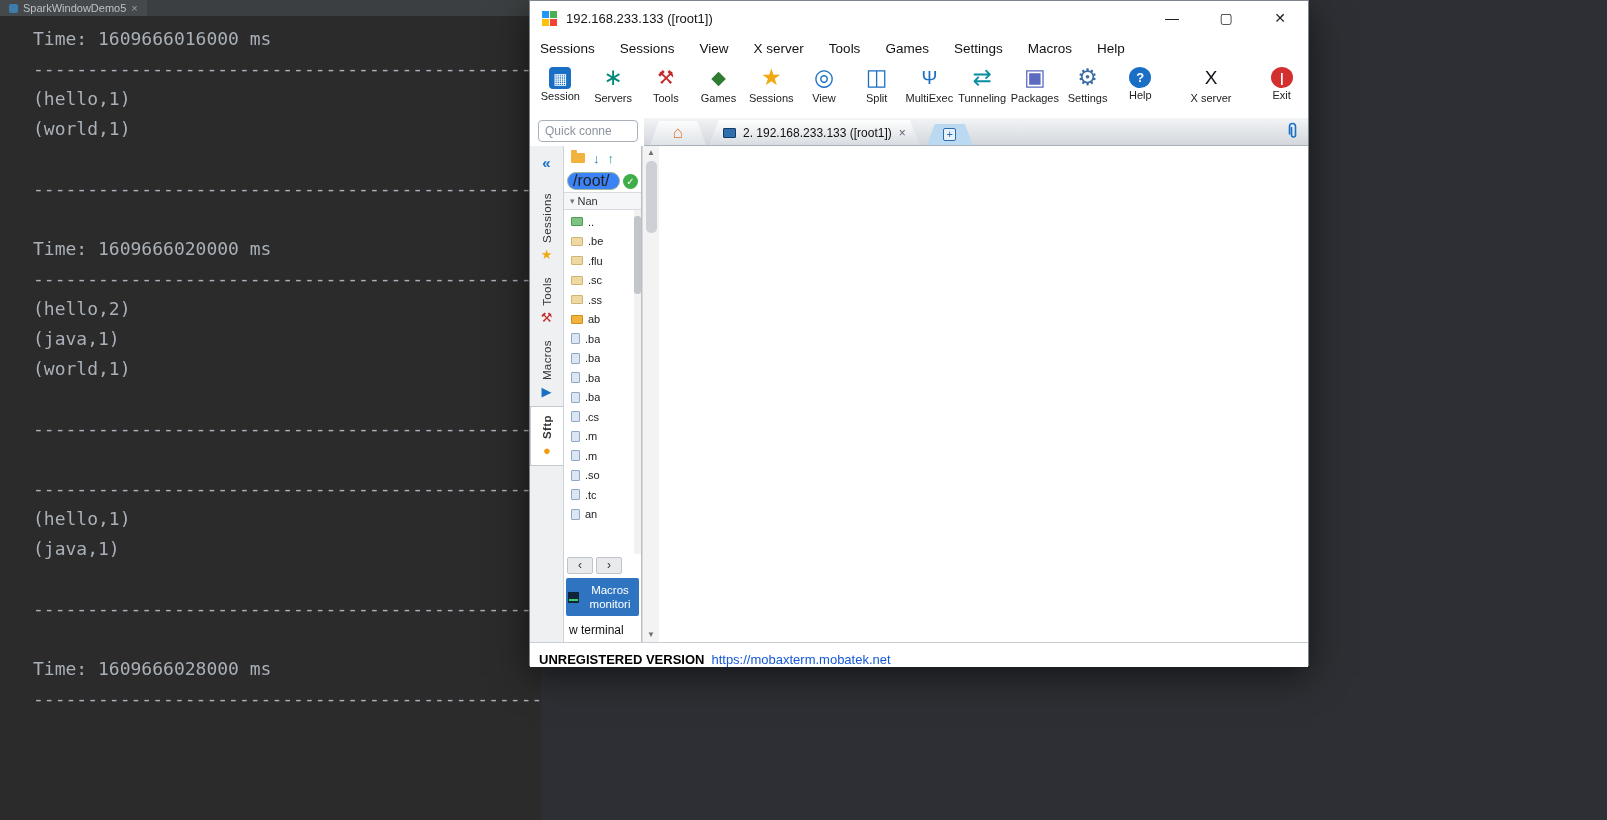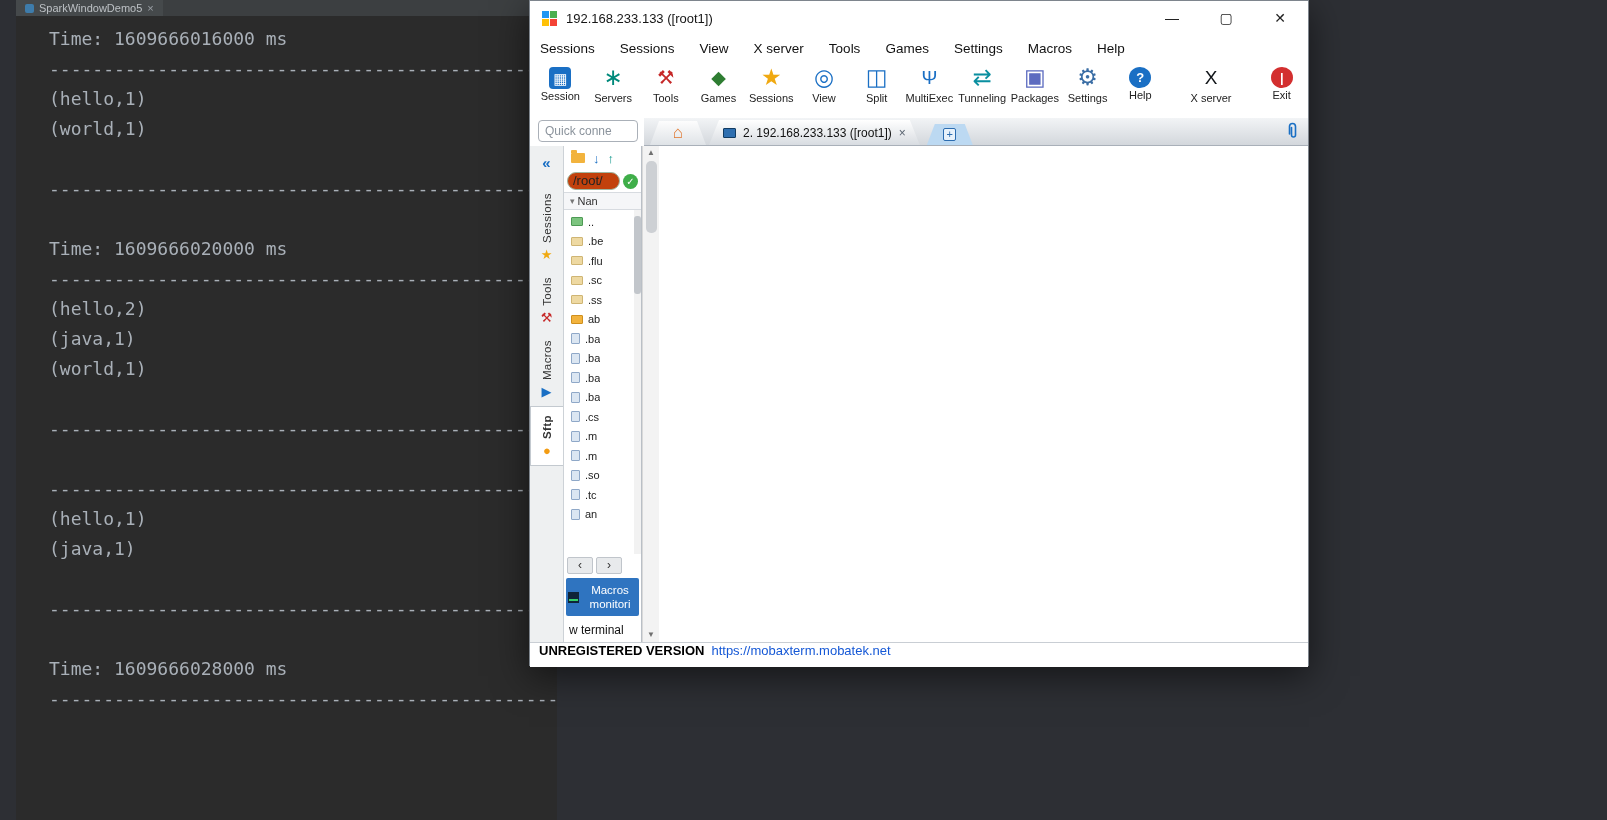--- a/index.html
+++ b/index.html
@@ -1,20 +1,20 @@
 <!DOCTYPE html>
 <html><head>
 <meta charset="utf-8">
 <style>
   * { margin:0; padding:0; box-sizing:border-box; }
   body { font-family:"Liberation Sans", sans-serif; background:#26282c; }
   #stage { position:relative; width:1607px; height:820px; overflow:hidden; background:#2d2f34; }
 
   
-  .ide { position:absolute; left:16px; top:0; width:541px; height:820px; background:#2b2b2b; }
+  .ide { position:absolute; left:0; top:0; width:541px; height:820px; background:#2b2b2b; }
   .ide-tabbar { height:16px; background:#3c3f41; display:flex; align-items:center; }
   .ide-tab { display:inline-flex; align-items:center; gap:5px; height:16px; padding:0 9px; background:#45494b; font-size:11px; color:#bcc0c4; }
   .ide-tab-ico { width:9px; height:9px; background:#3e7cab; border-radius:2px; display:inline-block; }
   .ide-tab-close { color:#9aa0a6; font-size:11px; cursor:pointer; }
   .console { padding:8px 0 0 33px; font-family:"DejaVu Sans Mono", monospace; font-size:18px; color:#a9b0b8; }
   .cline { height:30px; line-height:30px; white-space:pre; overflow:hidden; }
 
   
   .moba { position:absolute; left:529px; top:0; width:780px; height:666px; background:#fff; border:1px solid #7e858d; box-shadow:0 10px 34px rgba(0,0,0,.55); font-size:13px; color:#111; }
 
@@ -63,21 +63,21 @@
   .side-tab.selected .vtext { font-weight:bold; }
 
   
   .sftp { width:78px; background:#fff; border-right:1px solid #b9bfc6; display:flex; flex-direction:column; font-size:11px; }
   .sftp-tools { height:24px; display:flex; align-items:center; gap:8px; padding-left:7px; }
   .folder-ico { width:14px; height:10px; background:#f2b33d; border-radius:1px; position:relative; }
   .folder-ico::before { content:""; position:absolute; left:0; top:-3px; width:6px; height:3px; background:#f2b33d; border-radius:1px 1px 0 0; }
   .dl-ico { color:#1a6fc4; font-weight:bold; font-size:13px; }
   .ul-ico { color:#0a9488; font-weight:bold; font-size:13px; }
   .sftp-path { height:22px; display:flex; align-items:center; gap:3px; padding:0 3px; }
-  .path-field { flex:1; height:18px; border:1px solid #9fb6a0; border-radius:9px; font-size:13px; padding:0 5px; line-height:16px; color:#222; background:#c2410c; }
+  .path-field { flex:1; height:18px; border:1px solid #9fb6a0; border-radius:9px; font-size:16px; padding:0 5px; line-height:16px; color:#222; background:#3b82f6; }
   .ok-ico { width:15px; height:15px; border-radius:50%; background:#3fae49; color:#fff; font-size:10px; display:flex; align-items:center; justify-content:center; }
   .sftp-head { height:18px; background:#f5f6f8; border-top:1px solid #d7dbe0; border-bottom:1px solid #d7dbe0; display:flex; align-items:center; gap:3px; padding-left:6px; color:#333; }
   .sort-ico { font-size:9px; color:#777; }
   .flist { flex:1; position:relative; overflow:hidden; padding-top:2px; }
   .frow { height:19.5px; display:flex; align-items:center; gap:5px; padding-left:7px; cursor:pointer; }
   .fico { width:12px; height:9px; border-radius:1px; position:relative; flex:none; }
   .frow.fo .fico { background:#eed9a2; border:1px solid #cfb574; }
   .frow.fo-up .fico { background:#7cc47f; border:1px solid #4e9a54; }
   .frow.fo-b .fico { background:#f2b33d; border:1px solid #cf8f1d; }
   .frow.fi .fico { width:9px; height:11px; background:#dbe6f2; border:1px solid #8fa8c8; border-radius:1px; }
@@ -97,21 +97,21 @@
   .t-pink { color:#cc3a5c; }
   .cursor { display:inline-block; width:9px; height:16px; background:#b7b7b7; vertical-align:-2px; }
 
   
   .tscroll { width:17px; background:#f3f3f3; border-left:1px solid #d9d9d9; display:flex; flex-direction:column; align-items:center; padding:2px 0; }
   .ts-arrow { font-size:8px; color:#707070; cursor:pointer; line-height:10px; }
   .ts-thumb { width:11px; height:72px; background:#cdd0d4; border-radius:5px; margin-top:3px; cursor:pointer; }
   .ts-fill { flex:1; }
 
   
-  .statusbar { height:25px; border-top:1px solid #c9ced4; display:flex; align-items:flex-start; gap:7px; padding-left:9px; background:#fff; font-size:13px; }
+  .statusbar { height:25px; border-top:1px solid #c9ced4; display:flex; align-items:flex-end; gap:7px; padding-left:9px; background:#fff; font-size:13px; }
   .sb-version { font-weight:bold; color:#000; }
   .sb-msg { color:#111; }
   .sb-link { color:#1558d6; cursor:pointer; }
 </style>
 </head>
 <body>
 
 <div id="stage">
 
   <div class="ide">

